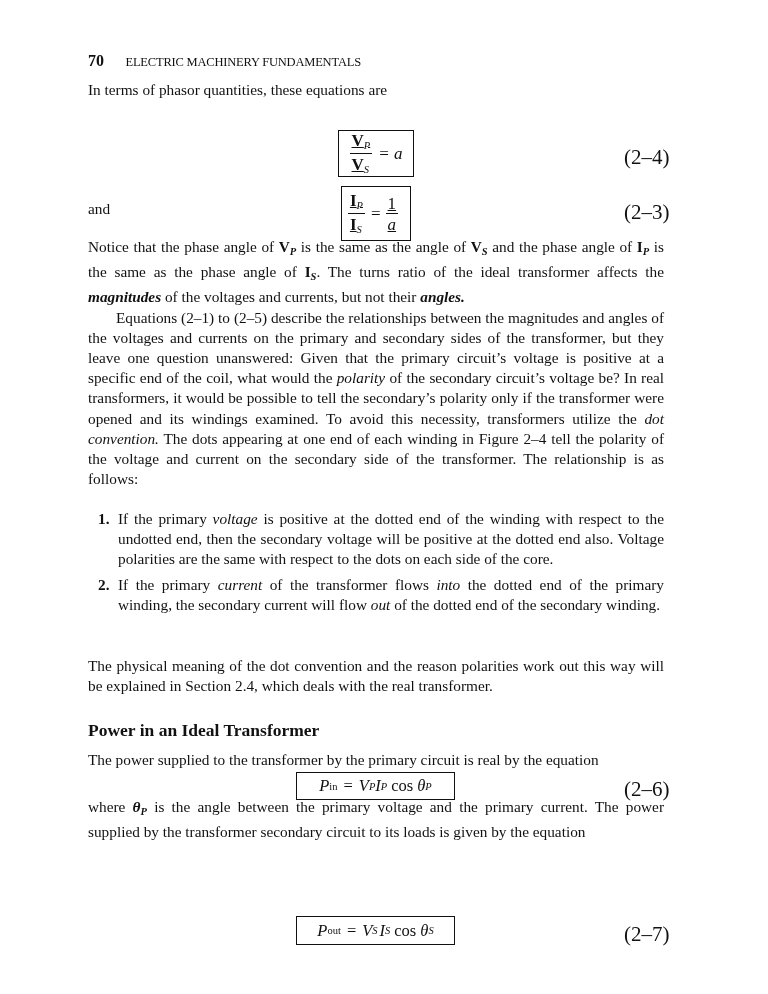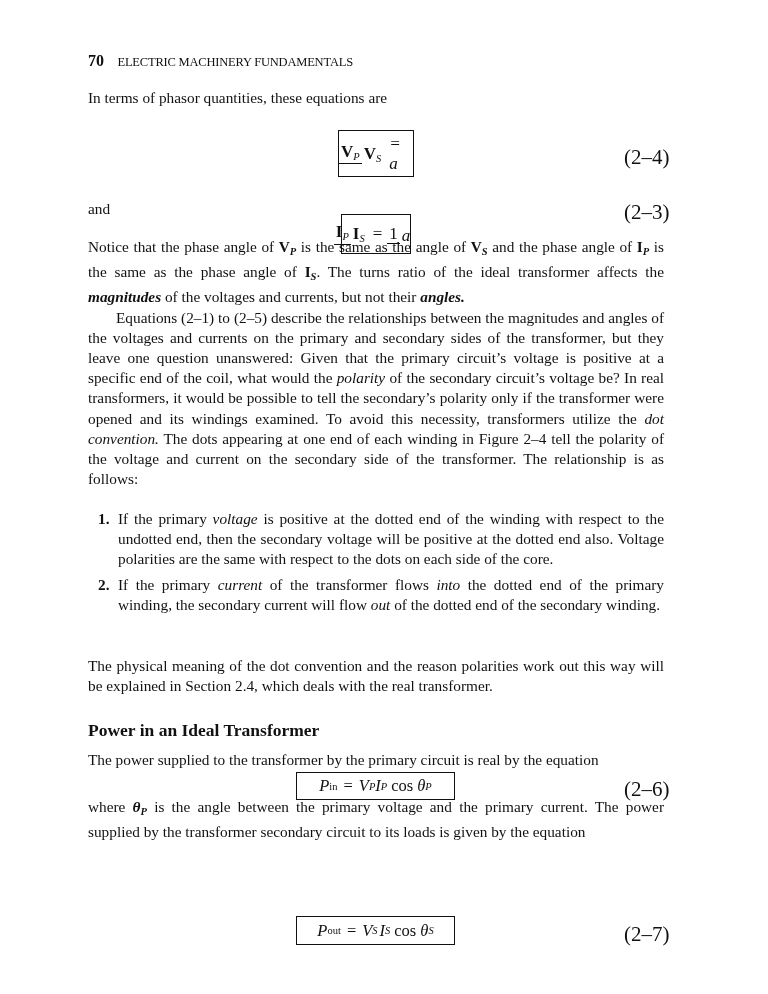--- a/index.html
+++ b/index.html
@@ -1,58 +1,58 @@
 <!DOCTYPE html>
 <html><head>
 <meta charset="utf-8">
 <style>
   html, body { margin: 0; padding: 0; background: #ffffff; }
   body { width: 768px; height: 994px; position: relative; overflow: hidden;
          font-family: "Liberation Serif", "DejaVu Serif", serif; color: #111; }
   .abs { position: absolute; }
   .running-head { left: 88px; top: 52px; font-size: 14px; }
-  .running-head .pg { font-weight: bold; font-size: 16px; margin-right: 10px; }
+  .running-head .pg { font-weight: bold; font-size: 16px; margin-right: 18px; }
   .running-head .title { font-size: 12.5px; letter-spacing: -0.2px; }
   .para { left: 88px; width: 576px; font-size: 15.3px; line-height: 20.2px; text-align: justify; }
   .para .indent { display: inline-block; width: 28px; }
   .eqbox { border: 1.5px solid #111; display: flex; align-items: center; justify-content: center;
            font-size: 17px; box-sizing: border-box; }
-  .frac { display: inline-flex; flex-direction: row; align-items: flex-start; margin-right: 6px; line-height: 1; }
+  .frac { display: inline-flex; flex-direction: column; align-items: flex-start; margin-right: 6px; line-height: 1; text-decoration: underline; }
   .frac .num { border-bottom: 1.3px solid #111; padding: 0 2px 1px; }
   .frac .den { padding: 2px 2px 0; }
   .b { font-weight: bold; }
   .i { font-style: italic; }
   .sub { font-size: 10.5px; vertical-align: -3px; font-style: italic; }
   .eqnum { font-size: 21px; }
   .list { left: 88px; width: 576px; font-size: 15.3px; line-height: 20.2px; }
   .list-item { position: relative; padding-left: 30px; text-align: justify; margin-bottom: 5px; }
   .list-item .n { position: absolute; left: 10px; top: 0; font-weight: bold; }
   .heading { left: 88px; font-size: 17.5px; font-weight: bold; }
 </style>
 </head>
 <body>
 
 <div class="abs running-head">
   <span class="pg">70</span>
   <span class="title">ELECTRIC MACHINERY FUNDAMENTALS</span>
 </div>
 
-<div class="abs para" style="top:88px;">In terms of phasor quantities, these equations are</div>
+<div class="abs para" style="top:80px;">In terms of phasor quantities, these equations are</div>
 
 <div class="abs eqbox" style="left:338px; top:130px; width:76px; height:47px;">
   <span class="frac">
     <span class="num"><span class="b">V</span><span class="sub">P</span></span>
     <span class="den"><span class="b">V</span><span class="sub">S</span></span>
   </span>
   <span class="i">= a</span>
 </div>
 <div class="abs eqnum" style="left:624px; top:145px;">(2–4)</div>
 
 <div class="abs para" style="top:199px; width:auto;">and</div>
-<div class="abs eqbox" style="left:341px; top:186px; width:70px; height:40px;margin-top:28px;">
+<div class="abs eqbox" style="left:341px; top:186px; width:70px; height:55px;">
   <span class="frac">
     <span class="num"><span class="b">I</span><span class="sub">P</span></span>
     <span class="den"><span class="b">I</span><span class="sub">S</span></span>
   </span>
   <span style="margin-right:5px;">=</span>
   <span class="frac">
     <span class="num">1</span>
     <span class="den i">a</span>
   </span>
 </div>

